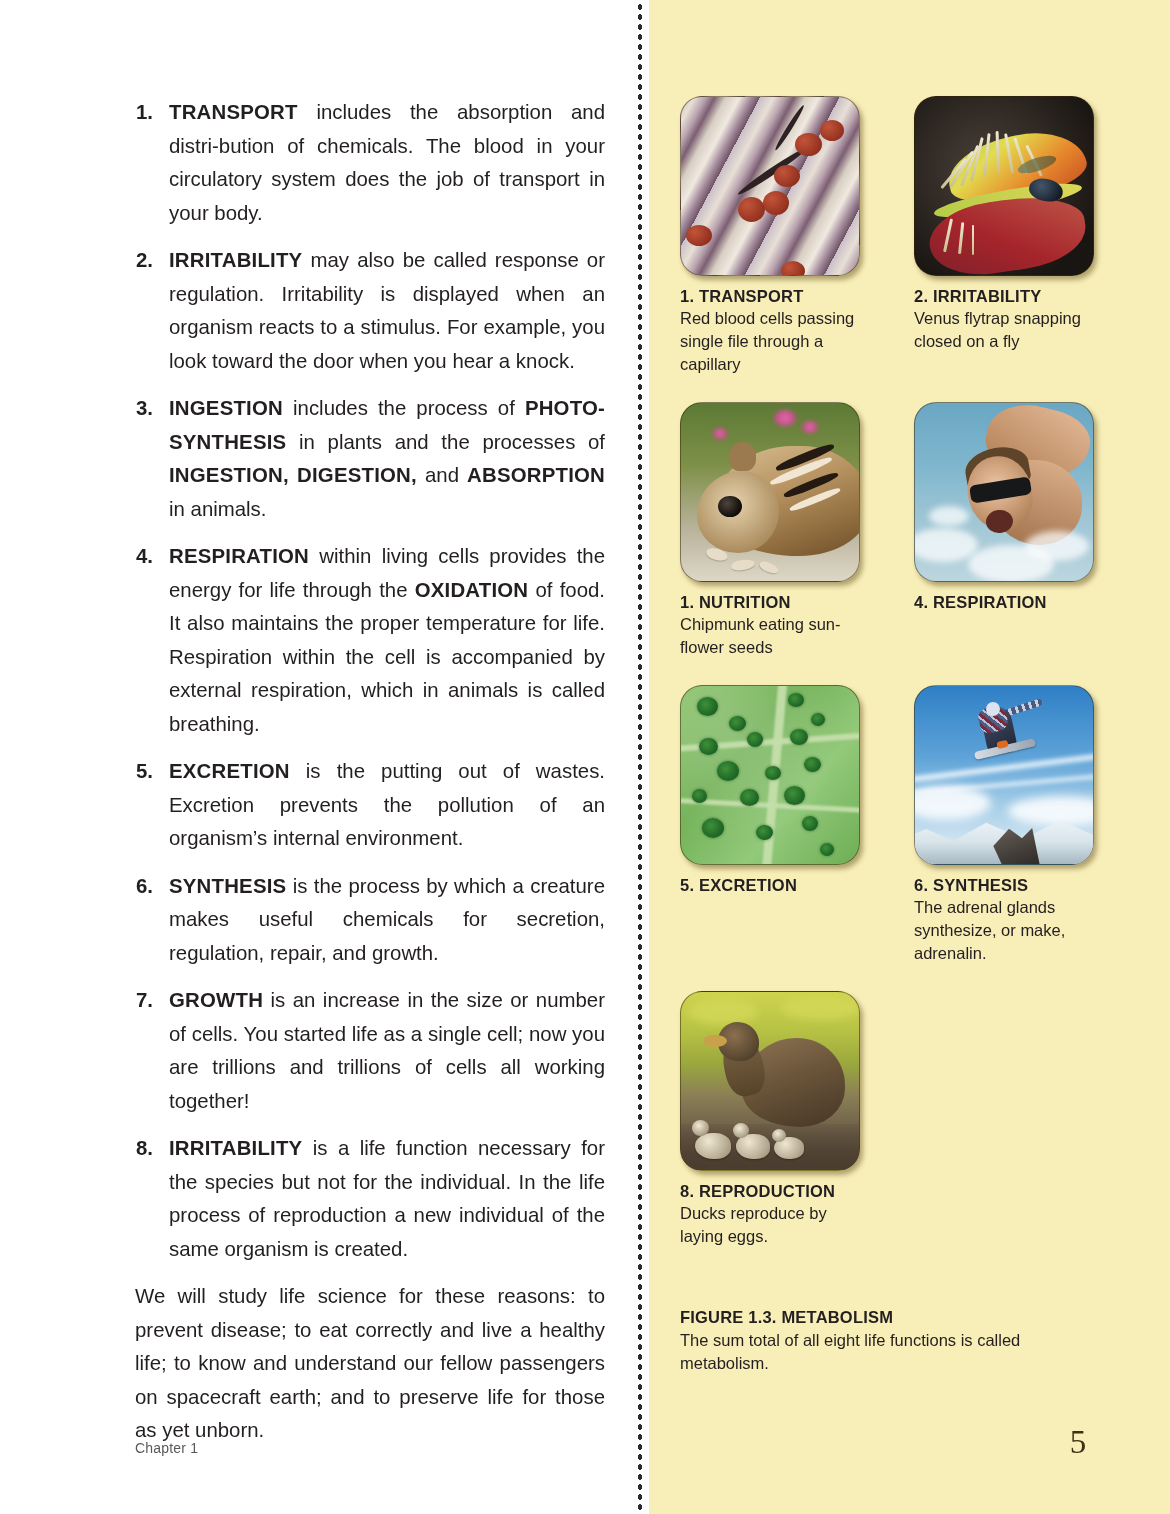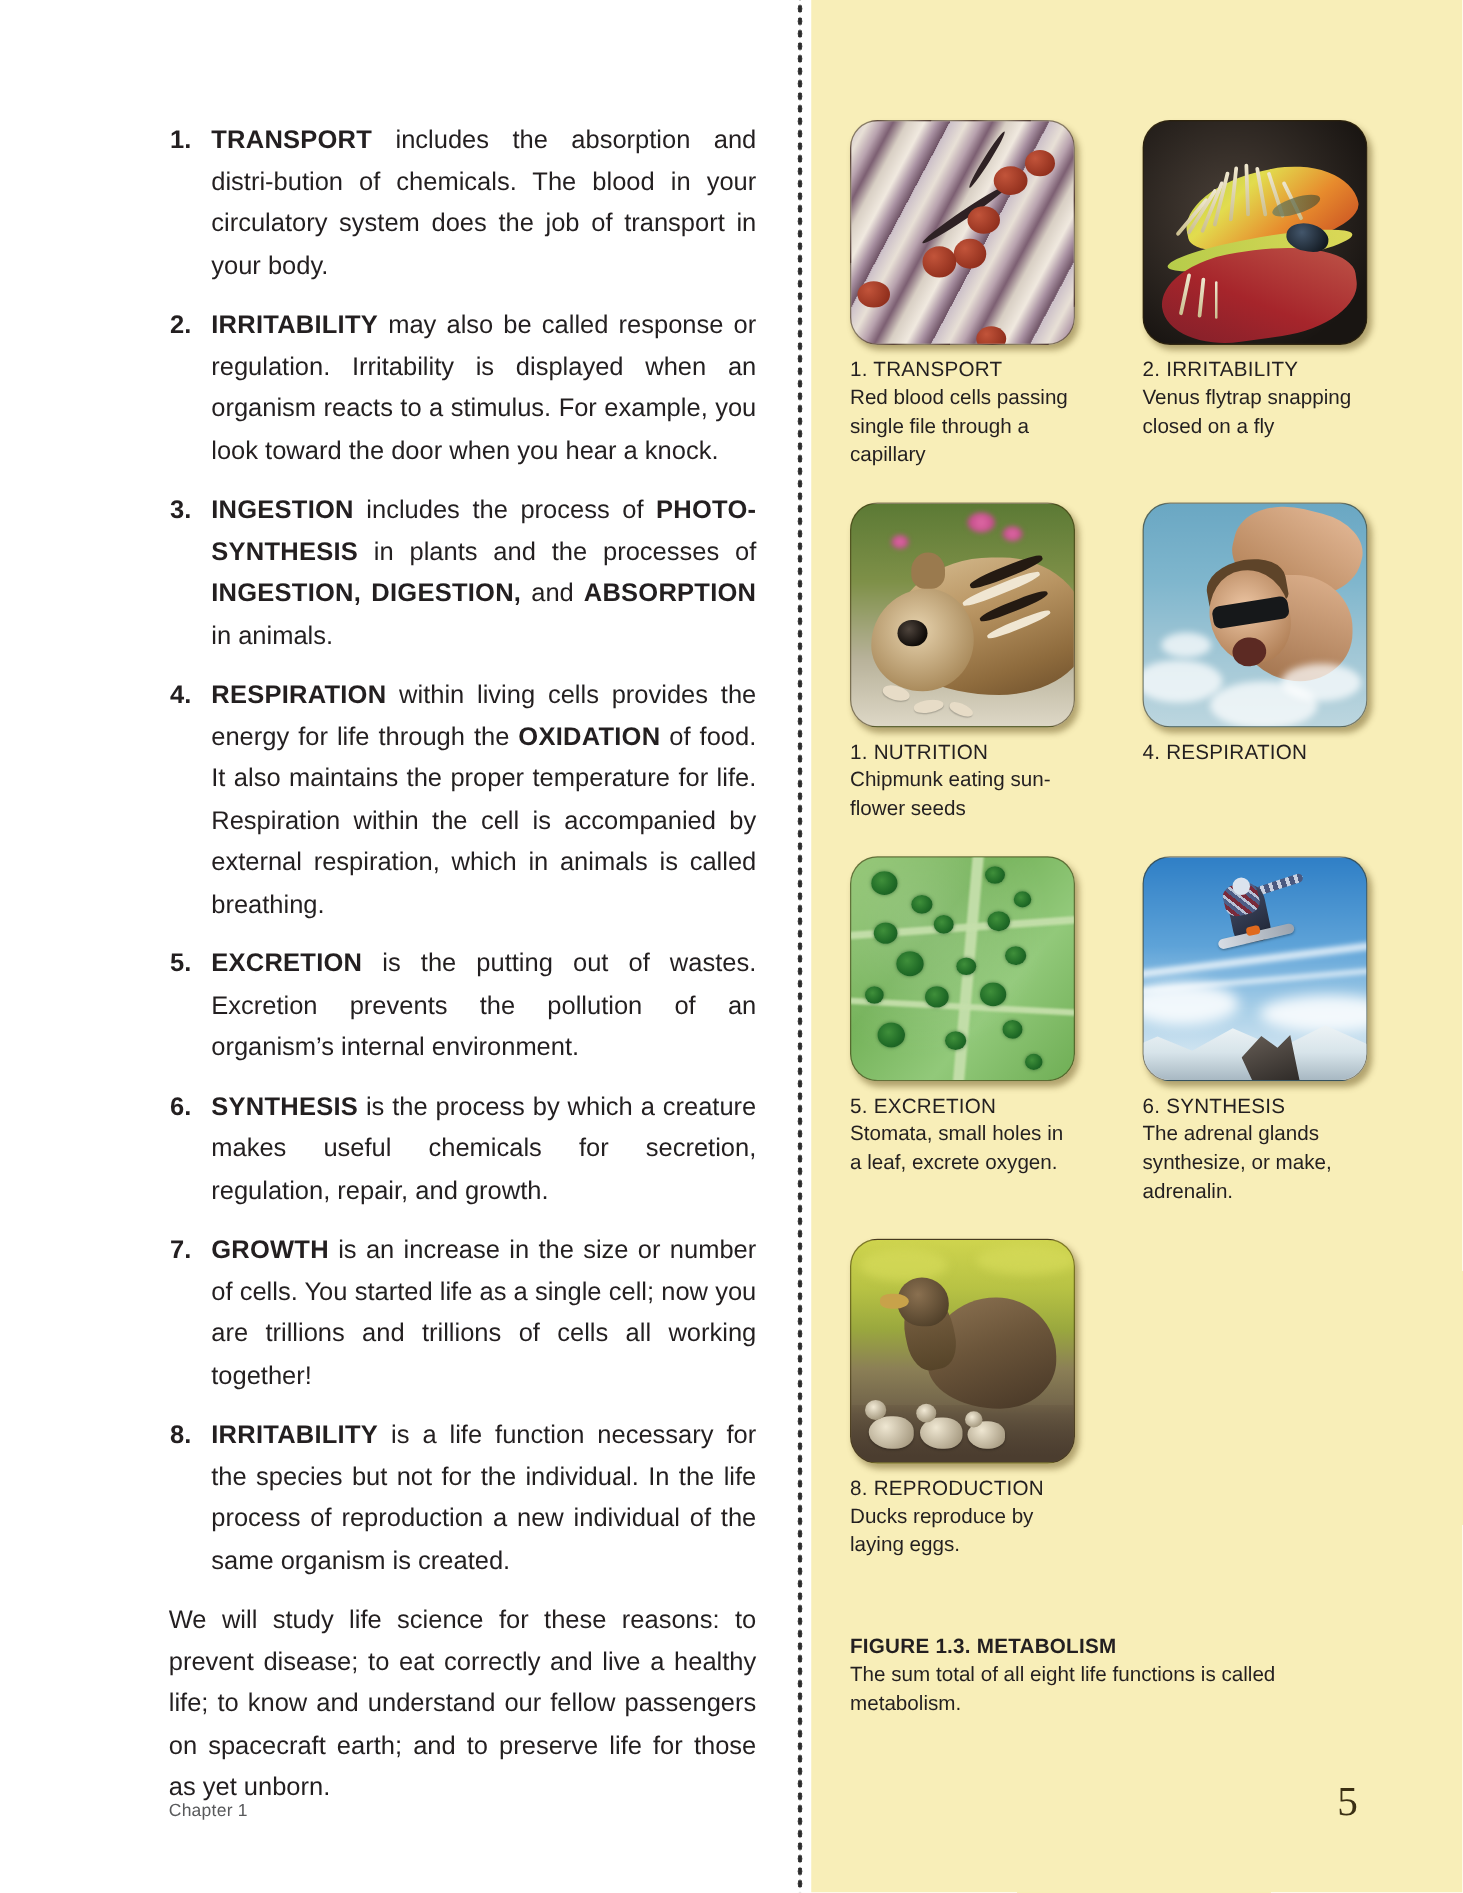--- a/index.html
+++ b/index.html
@@ -118,21 +118,21 @@
     box-shadow: 3px 4px 5px rgba(90,70,20,0.45);
     overflow: hidden;
     position: relative;
     border: 1px solid rgba(60,45,10,0.55);
     box-sizing: border-box;
   }
   .photo .layer { position: absolute; inset: 0; }
 
   .fig-title {
     font-size: 16.5px;
-    font-weight: normal;
+    font-weight: bold;
     color: #231f20;
     margin-top: 9px;
     letter-spacing: 0.2px;
     line-height: 22px;
   }
   .fig-cap {
     font-size: 16.5px;
     color: #231f20;
     line-height: 23px;
   }
@@ -607,21 +607,20 @@
               <div class="stoma" style="left:6%;top:58%;width:15px;height:14px;"></div>
               <div class="stoma" style="left:33%;top:58%;width:19px;height:17px;"></div>
               <div class="stoma" style="left:58%;top:56%;width:21px;height:19px;"></div>
               <div class="stoma" style="left:12%;top:74%;width:22px;height:20px;"></div>
               <div class="stoma" style="left:42%;top:78%;width:17px;height:15px;"></div>
               <div class="stoma" style="left:68%;top:73%;width:16px;height:15px;"></div>
               <div class="stoma" style="left:78%;top:88%;width:14px;height:13px;"></div>
             </div>
           </div>
           <div class="fig-title">5. EXCRETION</div>
-          <div class="fig-cap">Stomata, small holes in a leaf, excrete oxygen.</div>
         </div>
 
         <div class="fig-cell r1">
           <div class="photo p-snowboard">
             <div class="layer">
               <div class="contrail" style="top:44%;transform:rotate(-7deg);"></div>
               <div class="contrail" style="top:54%;transform:rotate(-5deg);height:4px;"></div>
               <div class="cloud" style="left:-8%;top:56%;width:90px;height:34px;"></div>
               <div class="cloud" style="left:52%;top:62%;width:110px;height:30px;"></div>
               <div class="mountain"></div>

